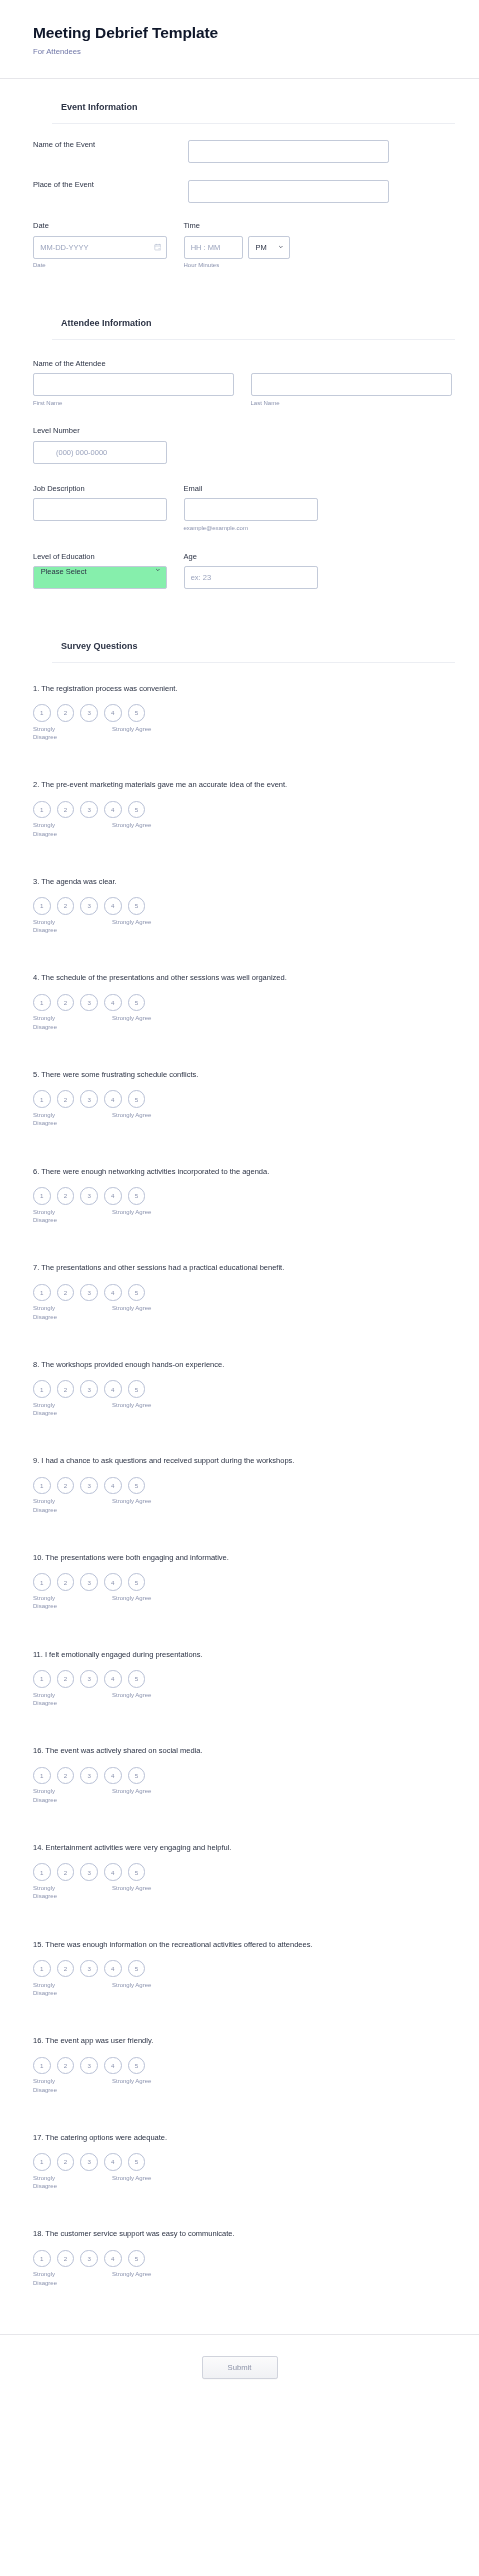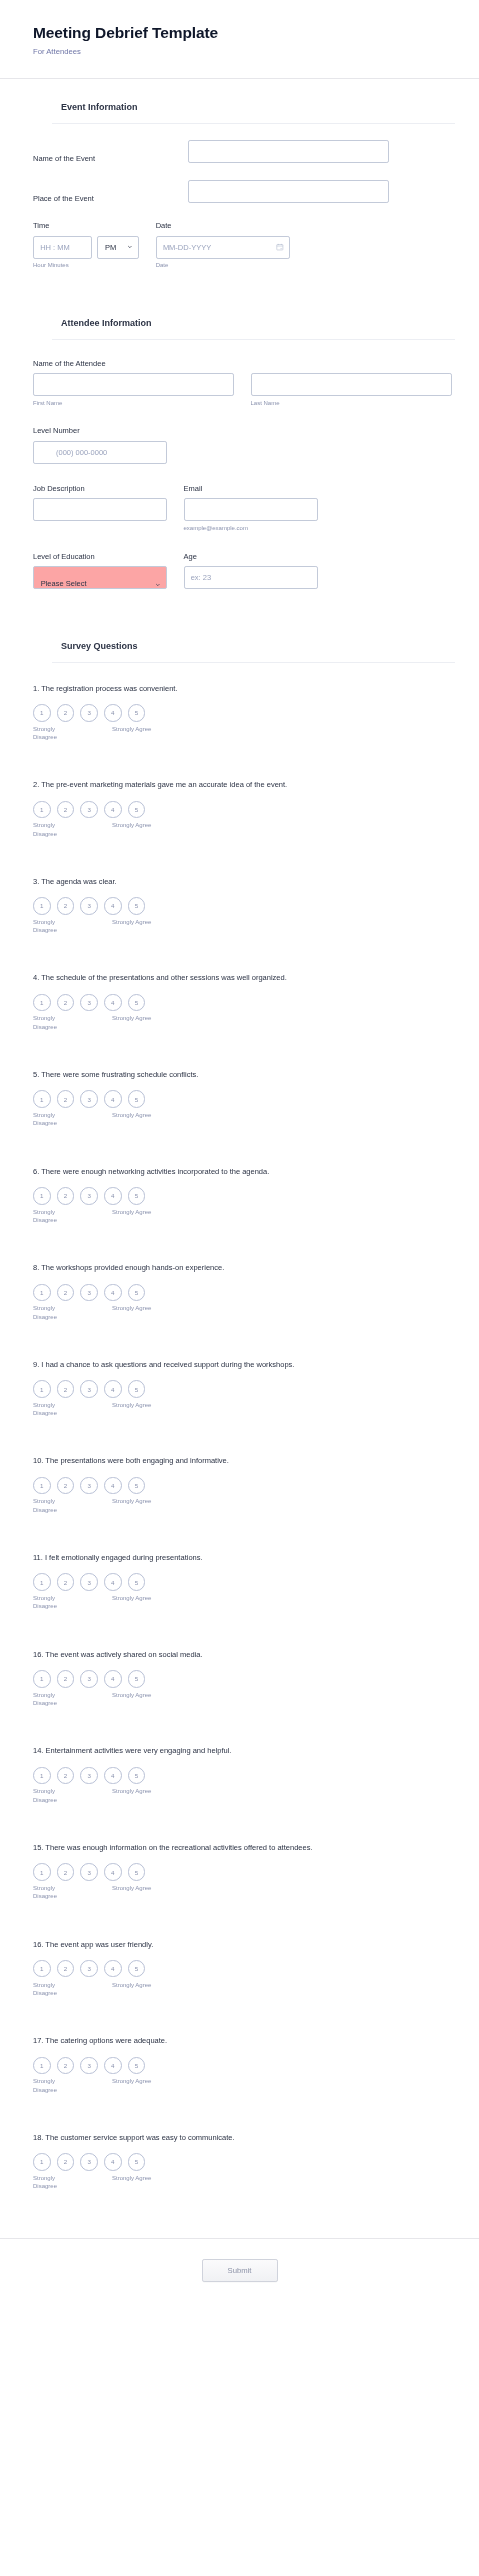--- a/index.html
+++ b/index.html
@@ -61,21 +61,21 @@
     margin: 0 0 11.3px 0;
   }
   .section-divider {
     border-top: 0.5px solid #eceef3;
     margin: 0 -9.3px 0 -9.3px;
   }
 
   
   .row {
     display: flex;
-    align-items: flex-end;
+    align-items: flex-start;
     padding-top: 16.5px;
   }
   .row-label {
     width: 155px;
     font-size: 7.5px;
     color: #2c3345;
     flex: 0 0 auto;
   }
   .txt {
     height: 23px;
@@ -137,26 +137,26 @@
     padding: 0 5.2px 0 6.7px;
     cursor: pointer;
   }
   .chev { width: 5.7px; height: 5.7px; color: #3d4456; }
 
   .sel {
     height: 23px;
     width: 134px;
     border: 0.5px solid #c3cad9;
     border-radius: 2.1px;
-    background: #fca5a5;
+    background: #86efac;
     font-size: 7.5px;
     font-family: inherit;
     color: #2c3345;
     display: flex;
-    align-items: flex-end;
+    align-items: flex-start;
     justify-content: space-between;
     padding: 0 5.7px 0 6.7px;
     cursor: pointer;
   }
 
   
   .question {
     padding-top: 20.6px;
   }
   .q-text {
@@ -250,45 +250,45 @@
       <input class="txt wide" type="text" value="" style="">
     </div>
 
     <div class="row">
       <div class="row-label">Place of the Event</div>
       <input class="txt wide" type="text" value="" style="">
     </div>
 
     <div class="fieldset-grid">
       <div class="fieldcol">
+        <div class="lbl">Date</div>
+        <div class="date-input-wrap">
+          <input class="txt" type="text" placeholder="MM-DD-YYYY" style="">
+          <svg class="cal-icon" viewBox="0 0 16 16" fill="none" stroke="currentColor" stroke-width="1.1">
+            <rect x="1.6" y="2.8" width="12.8" height="11.4" rx="1.4"></rect>
+            <path d="M1.6 6h12.8M4.8 1.4v2.6M11.2 1.4v2.6"></path>
+            <path d="M9.2 11l1.4 1.4 2.4-2.4" stroke-width="1"></path>
+          </svg>
+        </div>
+        <div class="sublabel">Date</div>
+      </div>
+
+      <div class="fieldcol">
         <div class="lbl">Time</div>
         <div class="time-group">
           <input class="txt time-hh" type="text" placeholder="HH : MM" style="">
           <div class="ampm">
             <span>PM</span>
             <svg class="chev" viewBox="0 0 12 12" fill="none" stroke="currentColor" stroke-width="1.6">
               <path d="M2.5 4.3L6 7.8l3.5-3.5"></path>
             </svg>
           </div>
         </div>
         <div class="sublabel">Hour Minutes</div>
       </div>
-
-      <div class="fieldcol">
-        <div class="lbl">Date</div>
-        <div class="date-input-wrap">
-          <input class="txt" type="text" placeholder="MM-DD-YYYY" style="">
-          <svg class="cal-icon" viewBox="0 0 16 16" fill="none" stroke="currentColor" stroke-width="1.1">
-            <rect x="1.6" y="2.8" width="12.8" height="11.4" rx="1.4"></rect>
-            <path d="M1.6 6h12.8M4.8 1.4v2.6M11.2 1.4v2.6"></path>
-            <path d="M9.2 11l1.4 1.4 2.4-2.4" stroke-width="1"></path>
-          </svg>
-        </div>
-        <div class="sublabel">Date</div>
-      </div>
     </div>
   </div>
 
   <div class="section" style="padding-top:27px;">
     <div class="section-head">
       <h2 class="section-title">Attendee Information</h2>
       <div class="section-divider"></div>
     </div>
 
     <div style="padding-top:18.5px;">
@@ -431,20 +431,35 @@
             <div class="circle">4</div>
             <div class="circle">5</div>
           </div>
           <div class="scale-legend">
             <div class="legend-low">Strongly Disagree</div>
             <div class="legend-high">Strongly Agree</div>
           </div>
           <div class="q-spacer"></div>
         </div>
         <div class="question">
+          <p class="q-text">7. The presentations and other sessions had a practical educational benefit.</p>
+          <div class="scale">
+            <div class="circle">1</div>
+            <div class="circle">2</div>
+            <div class="circle">3</div>
+            <div class="circle">4</div>
+            <div class="circle">5</div>
+          </div>
+          <div class="scale-legend">
+            <div class="legend-low">Strongly Disagree</div>
+            <div class="legend-high">Strongly Agree</div>
+          </div>
+          <div class="q-spacer"></div>
+        </div>
+        <div class="question">
           <p class="q-text">8. The workshops provided enough hands-on experience.</p>
           <div class="scale">
             <div class="circle">1</div>
             <div class="circle">2</div>
             <div class="circle">3</div>
             <div class="circle">4</div>
             <div class="circle">5</div>
           </div>
           <div class="scale-legend">
             <div class="legend-low">Strongly Disagree</div>

